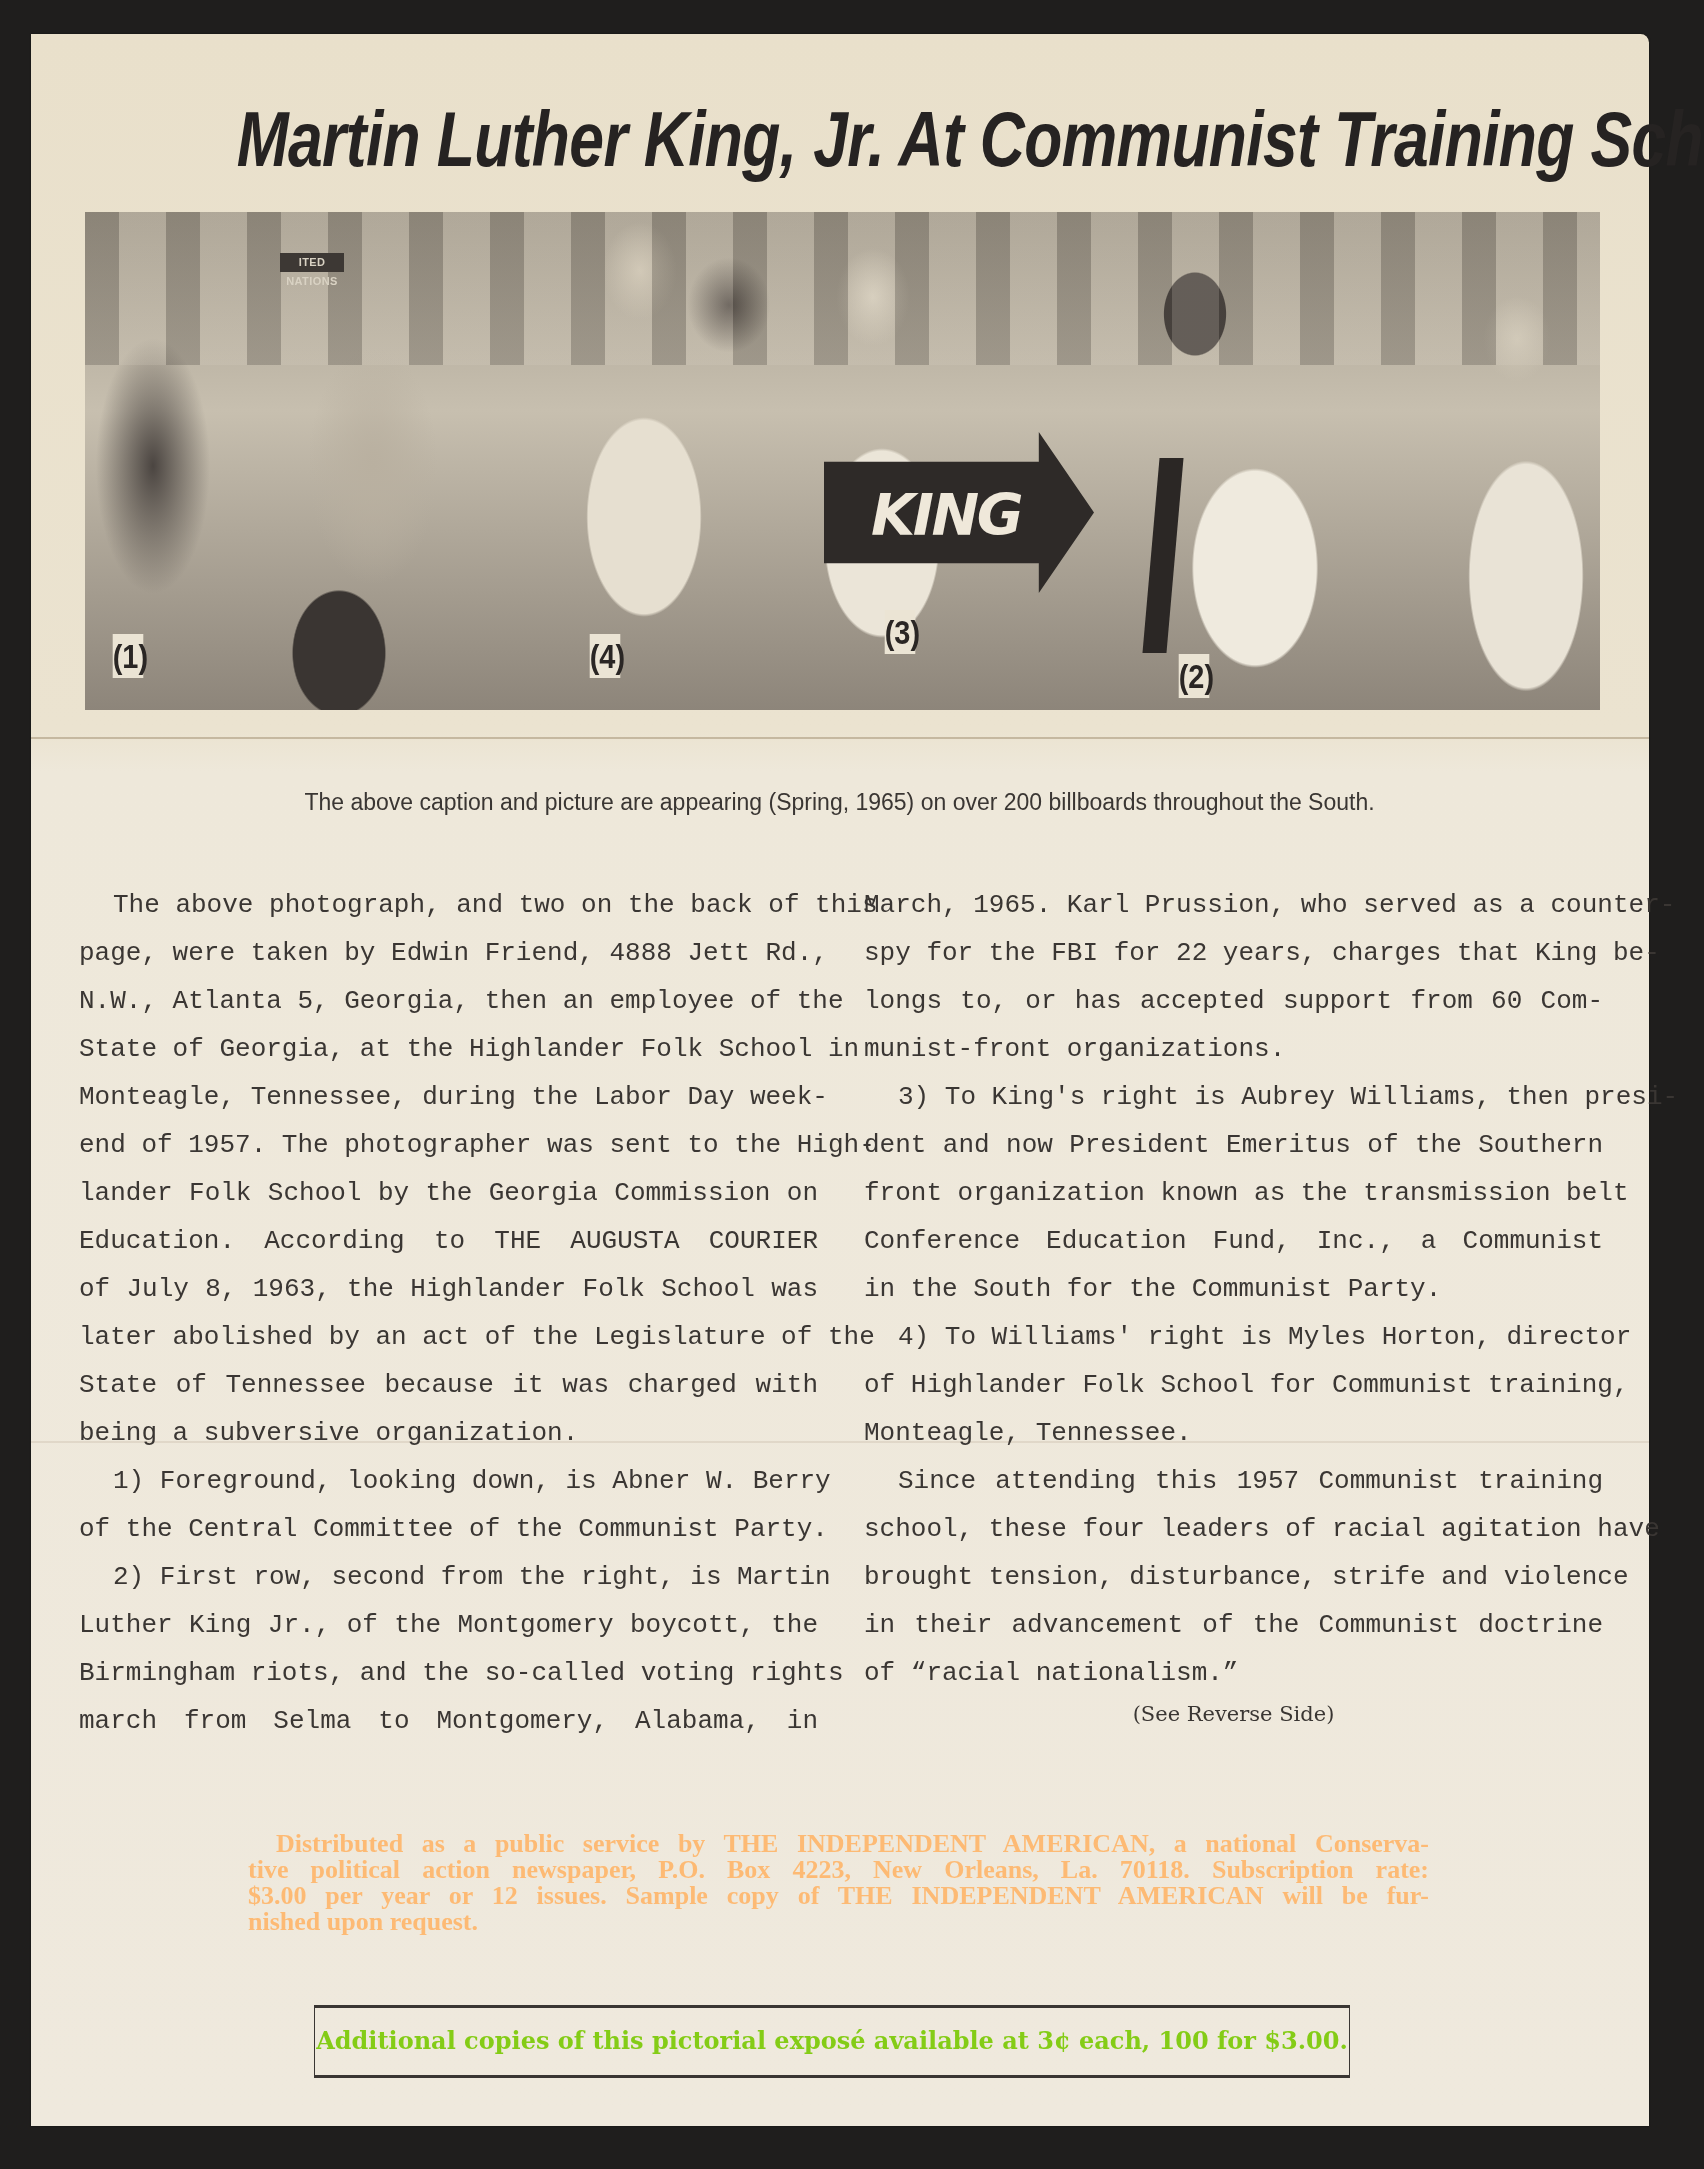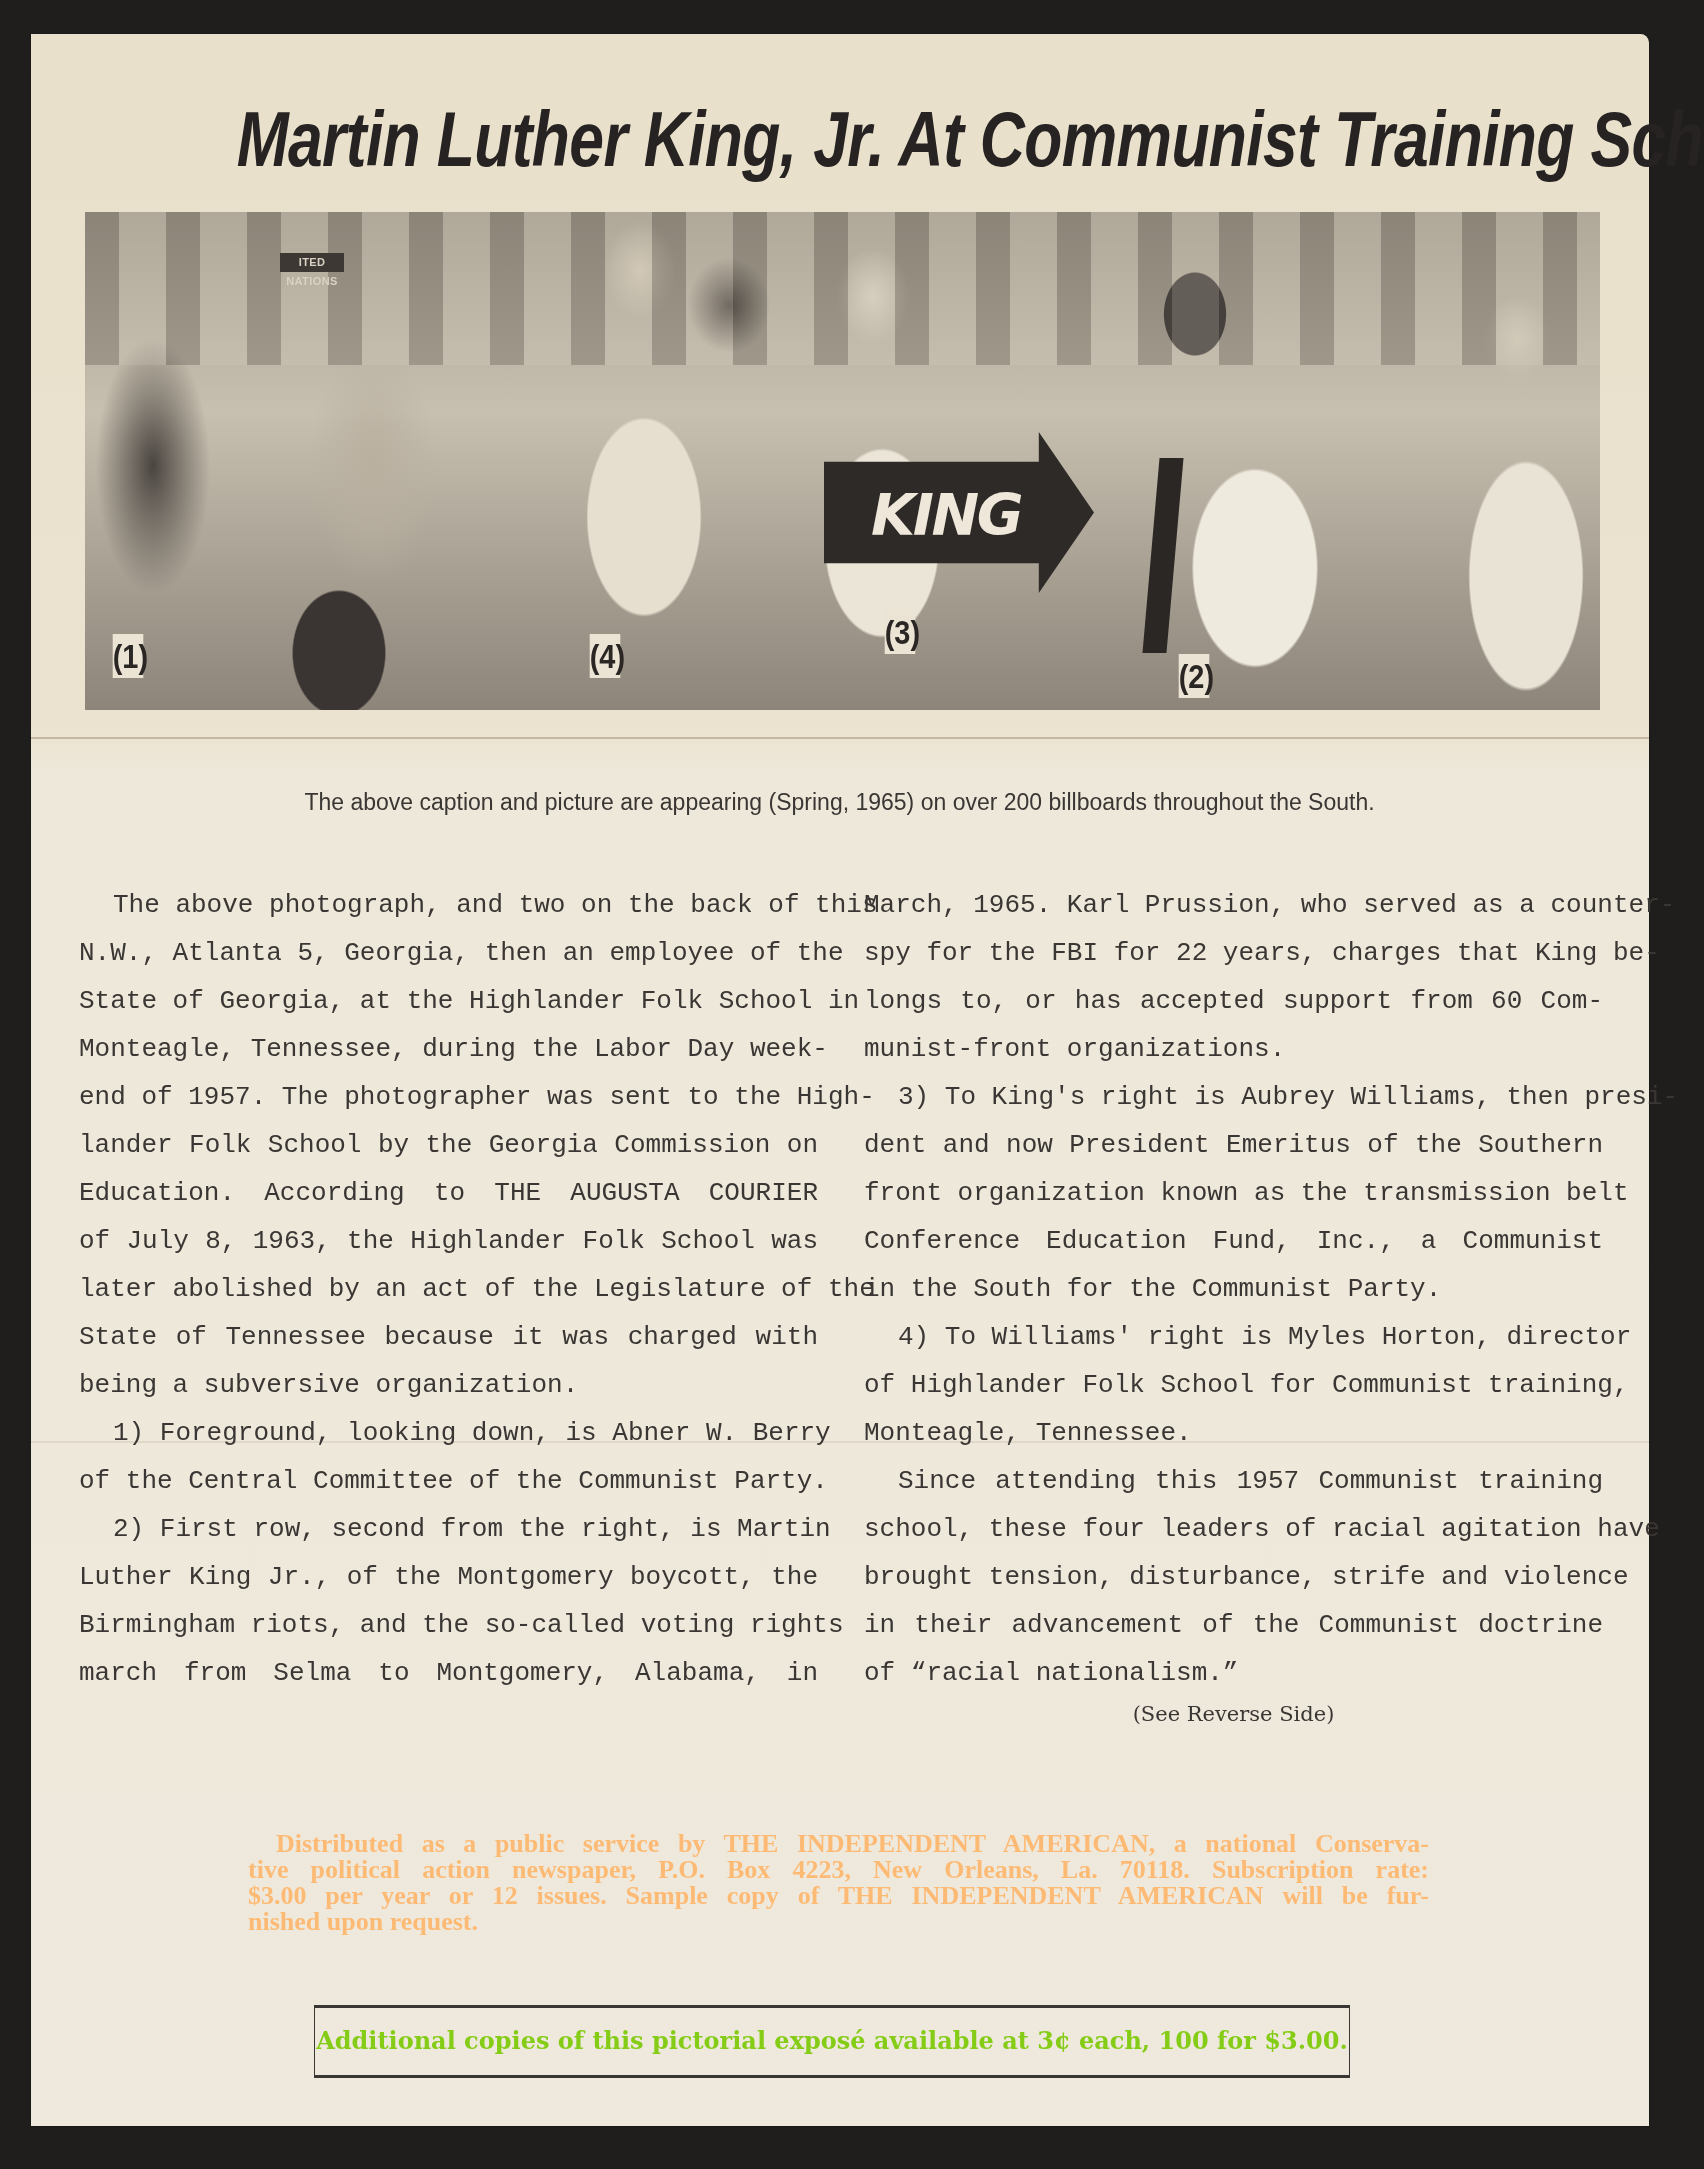--- a/index.html
+++ b/index.html
@@ -146,20 +146,21 @@
   <div class="num-label" style="left:24.6px; top:422px;">(1)</div>
   <div class="num-label" style="left:502px; top:422px;">(4)</div>
   <div class="num-label" style="left:797px; top:398px;">(3)</div>
   <div class="num-label" style="left:1091px; top:442px;">(2)</div>
 </div>
 
 <div class="caption">The above caption and picture are appearing (Spring, 1965) on over 200 billboards throughout the South.</div>
 
 <div class="col left">
   <span class="line indent">The above photograph, and two on the back of this</span>
+  <span class="line">page, were taken by Edwin Friend, 4888 Jett Rd.,</span>
   <span class="line">N.W., Atlanta 5, Georgia, then an employee of the</span>
   <span class="line">State of Georgia, at the Highlander Folk School in</span>
   <span class="line">Monteagle, Tennessee, during the Labor Day week-</span>
   <span class="line">end of 1957. The photographer was sent to the High-</span>
   <span class="line">lander Folk School by the Georgia Commission on</span>
   <span class="line">Education. According to THE AUGUSTA COURIER</span>
   <span class="line">of July 8, 1963, the Highlander Folk School was</span>
   <span class="line">later abolished by an act of the Legislature of the</span>
   <span class="line">State of Tennessee because it was charged with</span>
   <span class="line last">being a subversive organization.</span>

